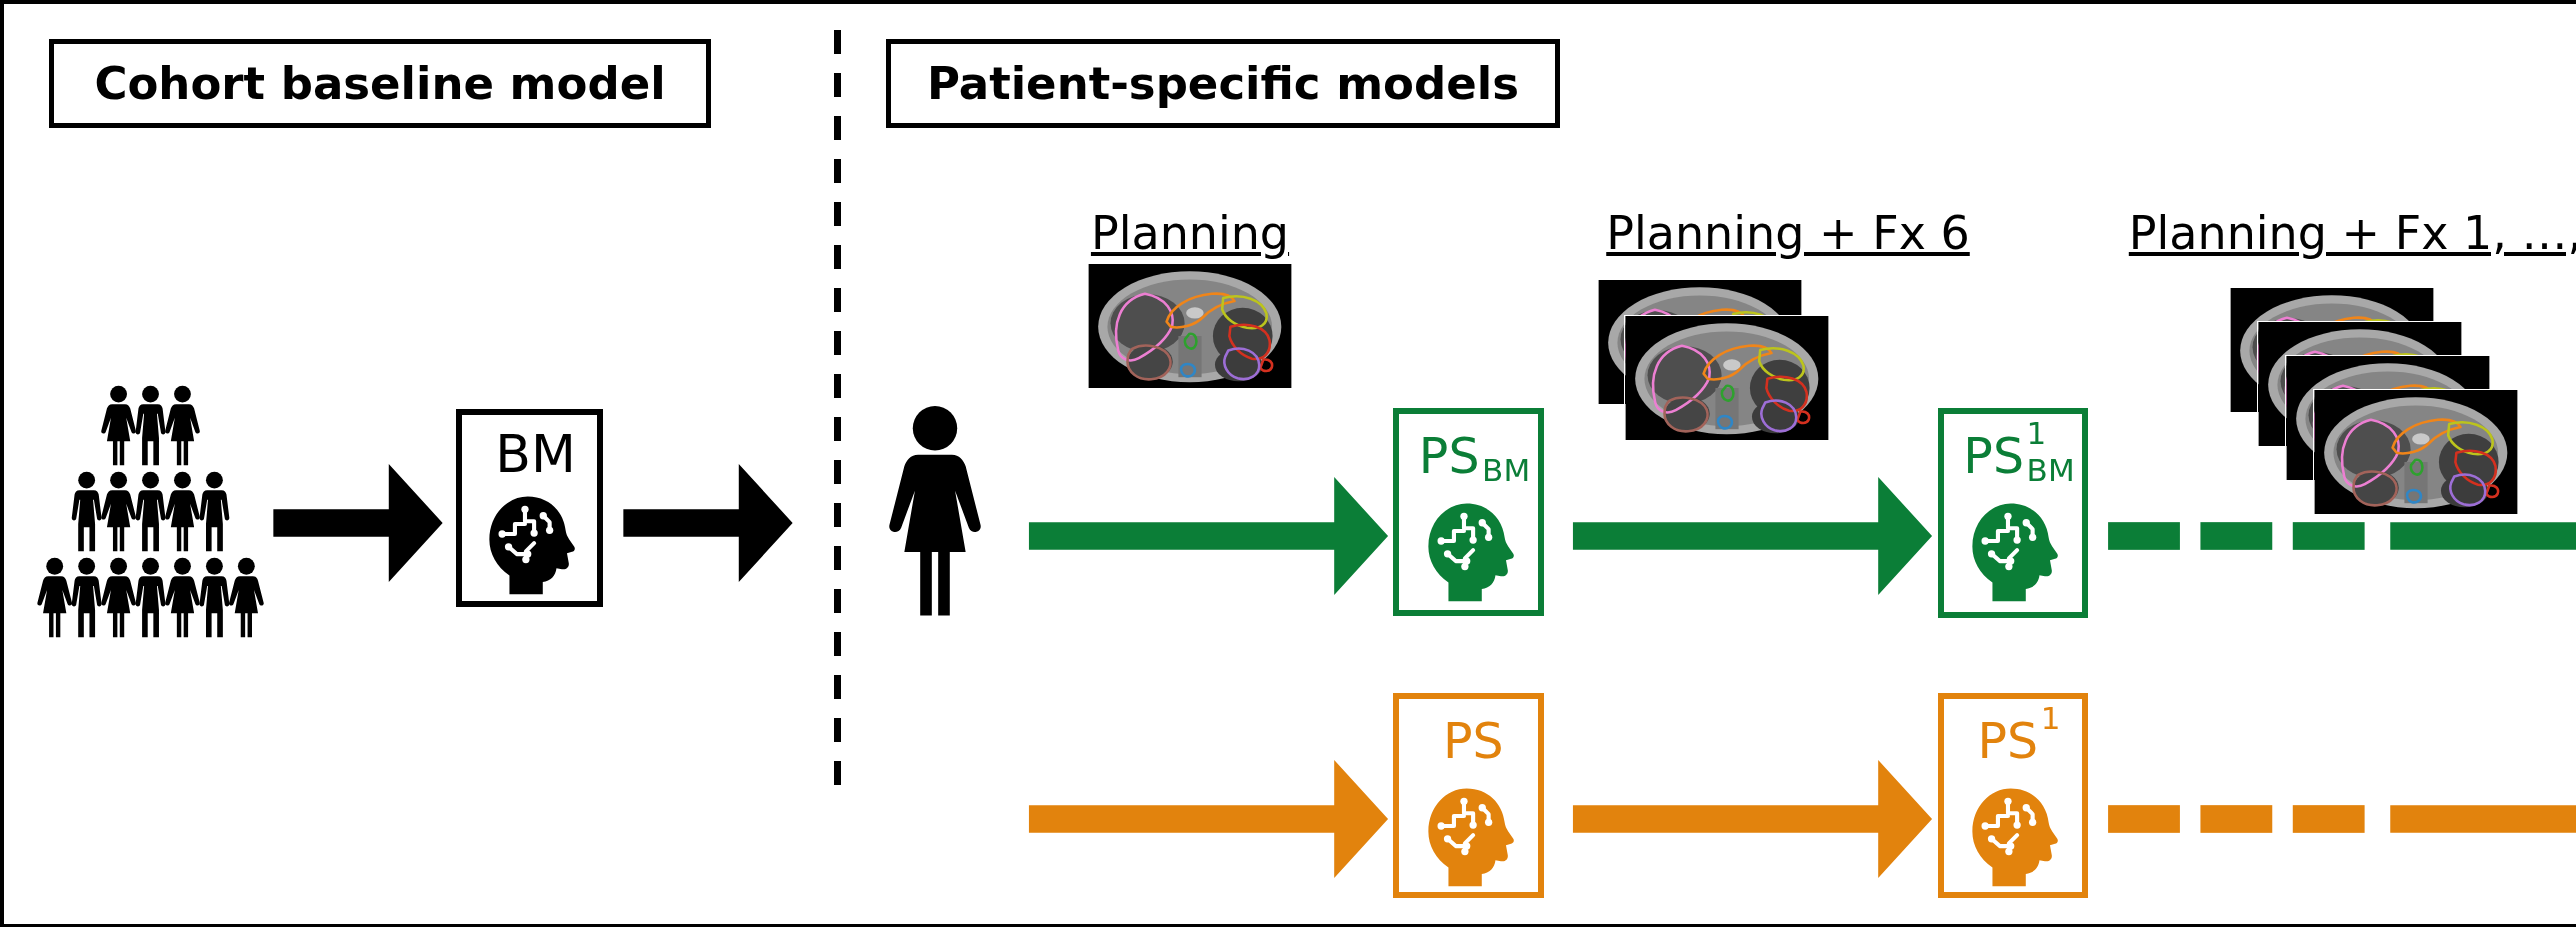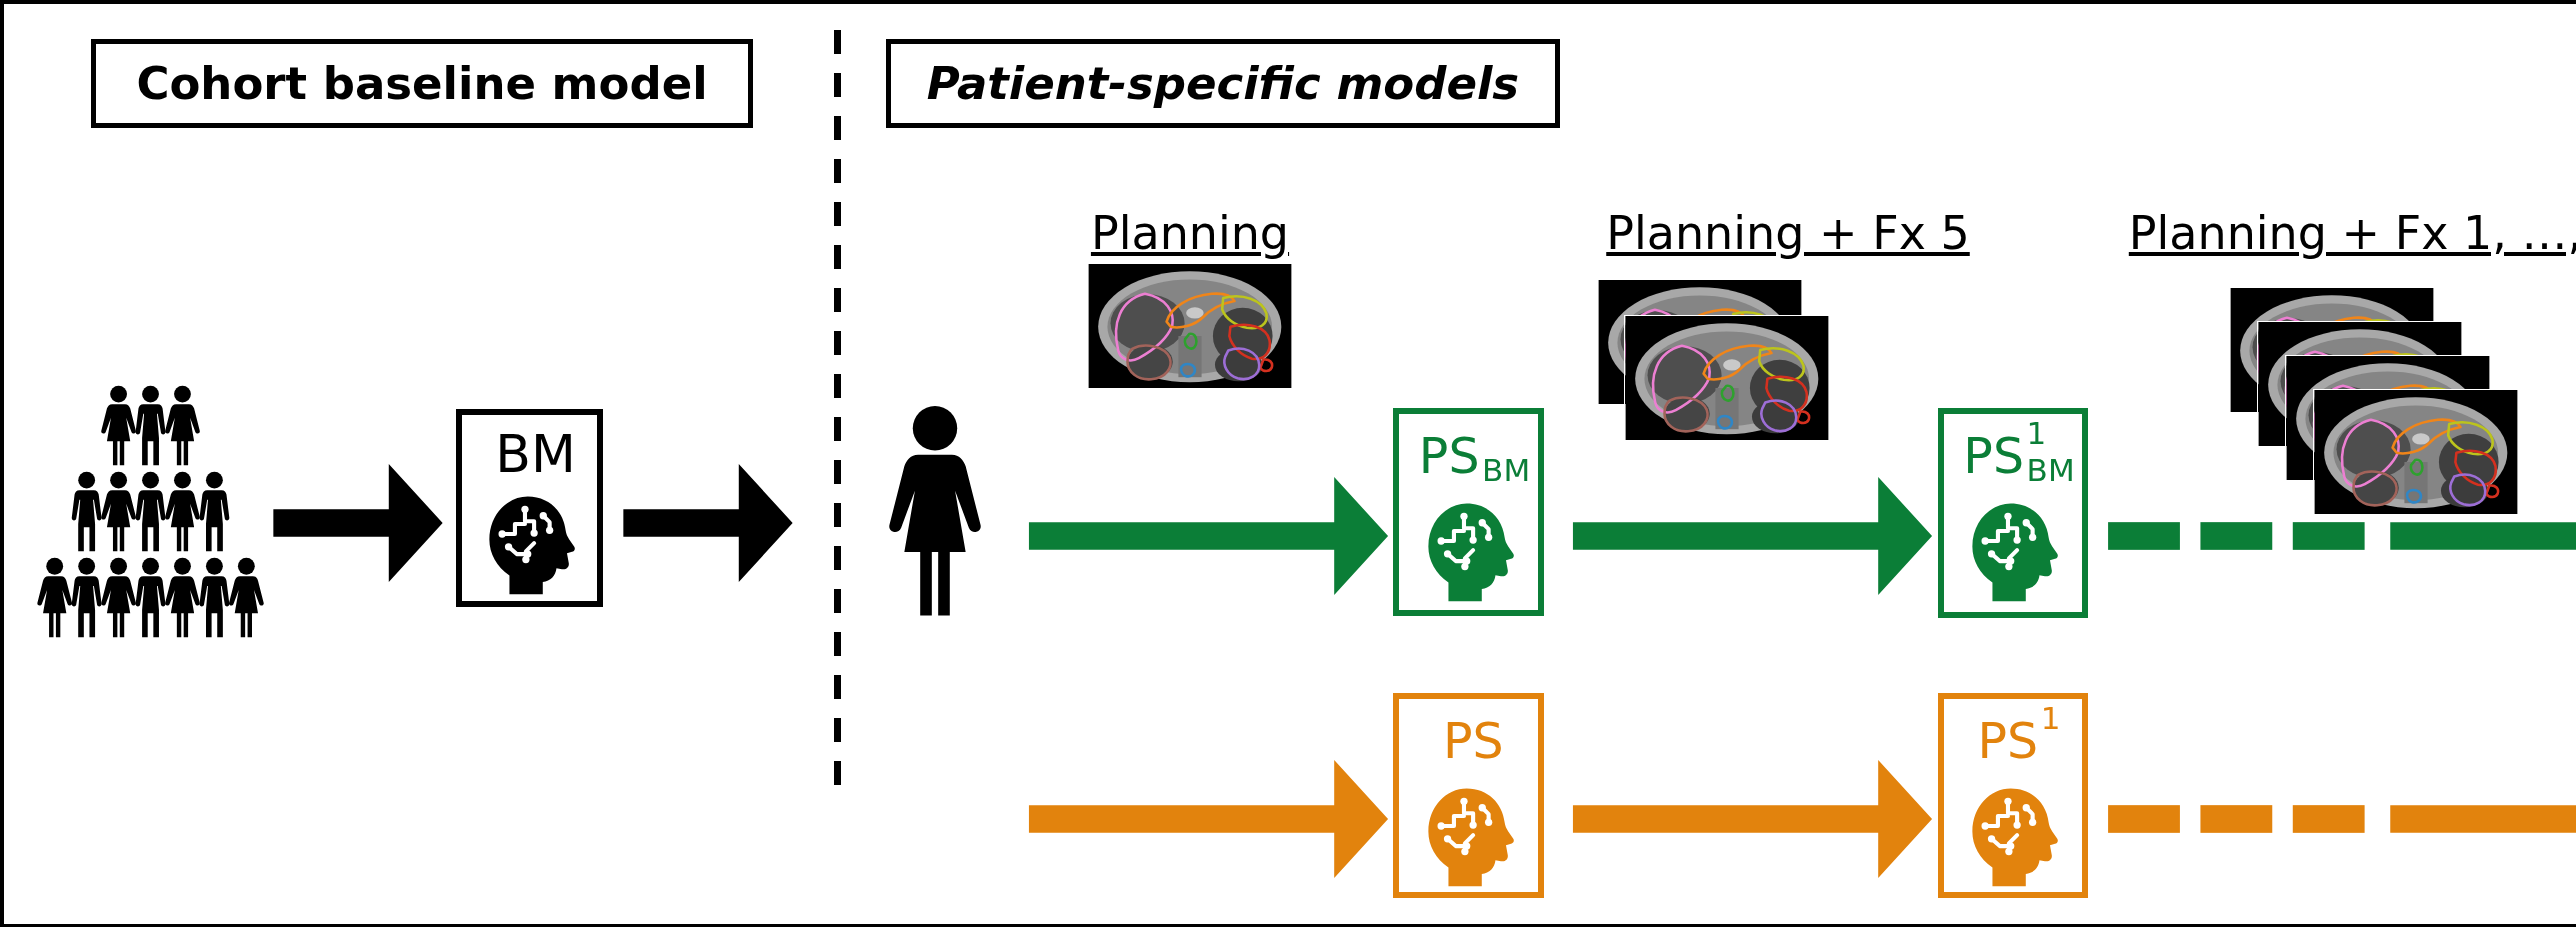--- a/index.html
+++ b/index.html
@@ -99,22 +99,22 @@
         <path class="ct-c ct-green" d="M196,136 C204,134 210,140 210,150 C210,160 204,166 197,164
           C190,162 186,154 188,146 Z"></path>
         <path class="ct-c ct-blue" d="M185,196 C195,192 206,196 207,205 C208,214 199,220 190,218
           C182,216 178,206 181,200 Z"></path>
       </symbol>
     </defs>
   </svg>
 
   <div class="frame"></div>
 
-  <div class="title" style="left:49px;top:39px;width:662px;height:89px;margin-left:42px;">Cohort baseline model</div>
-  <div class="title" style="left:886px;top:39px;width:674px;height:89px;font-style:italic;">Patient-specific models</div>
+  <div class="title" style="left:49px;top:39px;width:662px;height:89px;">Cohort baseline model</div>
+  <div class="title" style="left:886px;top:39px;width:674px;height:89px;">Patient-specific models</div>
 
   <div class="divider"></div>
 
   <svg class="arrow" style="left:31px;top:382px;color:#000;" width="237" height="289" viewBox="0 0 460 560">
     <use href="#sym-woman" x="131" y="5" width="78" height="164"></use>
     <use href="#sym-man" x="193" y="5" width="78" height="164"></use>
     <use href="#sym-woman" x="255" y="5" width="78" height="164"></use>
     <use href="#sym-man" x="69" y="172" width="78" height="164"></use>
     <use href="#sym-woman" x="131" y="172" width="78" height="164"></use>
     <use href="#sym-man" x="193" y="172" width="78" height="164"></use>
@@ -143,21 +143,21 @@
     <svg class="aihead" width="96" height="105" viewBox="0 0 210 230">
         <use href="#sym-head"></use>
       </svg>
   </div>
 
   <svg class="arrow" style="left:882px;top:404px;color:#000;" width="106" height="222" viewBox="0 0 100 210">
     <use href="#sym-woman" x="0" y="0" width="100" height="210"></use>
   </svg>
 
   <div class="tlabel" style="left:1190px;top:206px;">Planning</div>
-  <div class="tlabel" style="left:1788px;top:206px;">Planning + Fx 5</div>
+  <div class="tlabel" style="left:1788px;top:206px;">Planning + Fx 6</div>
   <div class="tlabel" style="left:2380px;top:206px;">Planning + Fx 1, …, N</div>
 
   <svg class="ct" style="left:1088px;top:264px;" viewBox="0 0 395 241">
       <use href="#sym-ct"></use>
     </svg>
 
   <svg class="ct" style="left:1598px;top:280px;" viewBox="0 0 395 241">
       <use href="#sym-ct"></use>
     </svg>
   <svg class="ct" style="left:1625px;top:316px;" viewBox="0 0 395 241">

